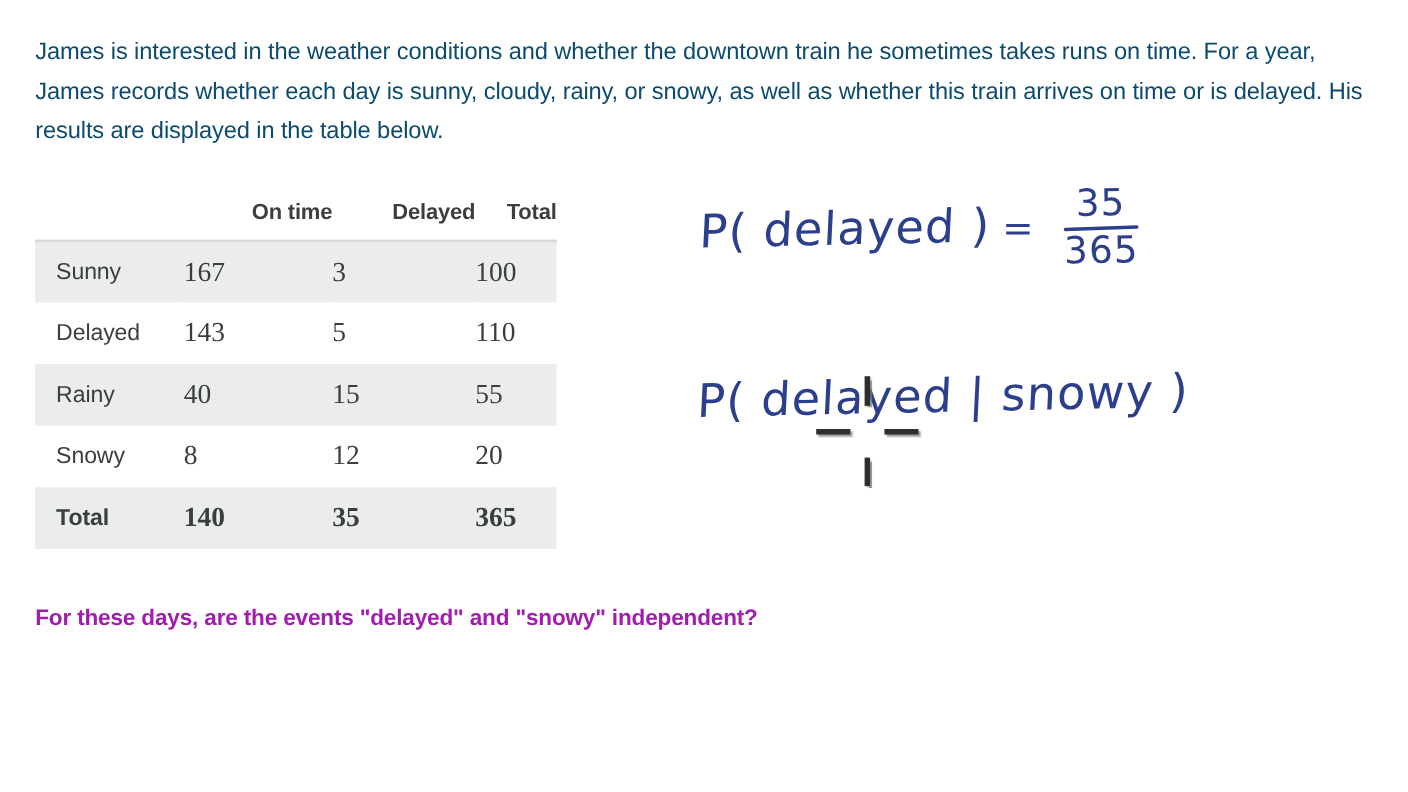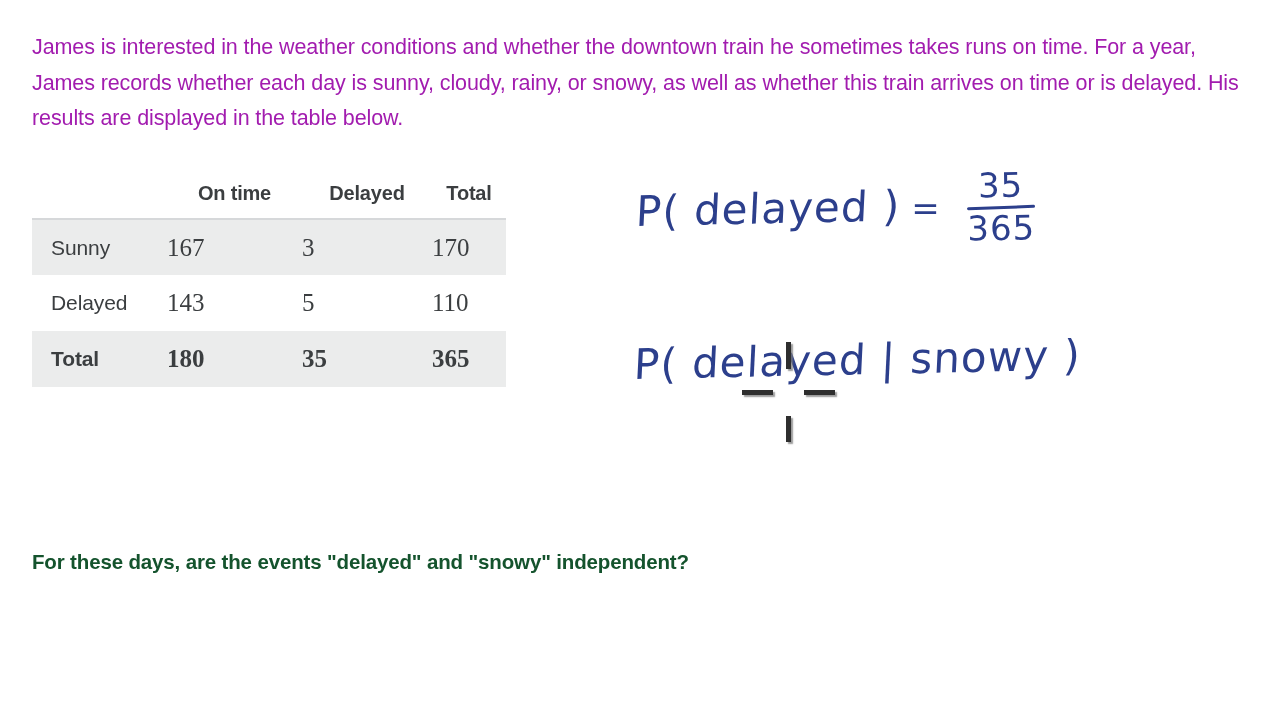--- a/index.html
+++ b/index.html
@@ -17,21 +17,21 @@
   }
 
   
   #intro-paragraph {
     position: absolute;
     left: 32px;
     top: 30px;
     width: 1216px;
     font-size: 21.5px;
     line-height: 35.5px;
-    color: #a21caf;
+    color: #0c4a6e;
     letter-spacing: -0.1px;
   }
 
   
   #stats-table {
     position: absolute;
     left: 32px;
     top: 182px;
     width: 474px;
     border-collapse: collapse;
@@ -39,21 +39,21 @@
   }
   #stats-table col.c-label { width: 135px; }
   #stats-table col.c-num   { width: 135px; }
   #stats-table col.c-num2  { width: 130px; }
   #stats-table col.c-num3  { width: 74px; }
 
   #stats-table thead th {
     font-size: 20px;
     font-weight: bold;
     color: #3b3e40;
-    text-align: center;
+    text-align: right;
     padding: 0 0 13px 0;
     border-bottom: 2px solid #d6d8da;
     letter-spacing: -0.2px;
     vertical-align: bottom;
   }
   #stats-table thead th.th-label { border-bottom-color: #d6d8da; }
 
   #stats-table tbody tr { height: 56px; margin-top: 28px; }
   #stats-table tbody tr.shaded { background: #ebecec; }
 
@@ -81,21 +81,21 @@
     font-weight: bold;
   }
 
   
   #question-text {
     position: absolute;
     left: 32px;
     top: 550px;
     font-size: 20.5px;
     font-weight: bold;
-    color: #14532d;
+    color: #a21caf;
     letter-spacing: -0.15px;
   }
 
   
   .handwriting {
     position: absolute;
     color: #2c3f8c;
     font-family: "DejaVu Sans", sans-serif;
     white-space: nowrap;
     pointer-events: none;
@@ -180,31 +180,43 @@
       <th>On time</th>
       <th>Delayed</th>
       <th>Total</th>
     </tr>
   </thead>
   <tbody>
     <tr class="shaded">
       <td class="cell-label">Sunny</td>
       <td class="cell-num">167</td>
       <td class="cell-num">3</td>
-      <td class="cell-num">170</td>
+      <td class="cell-num">100</td>
     </tr>
     <tr>
       <td class="cell-label">Delayed</td>
       <td class="cell-num">143</td>
       <td class="cell-num">5</td>
       <td class="cell-num">110</td>
     </tr>
+    <tr class="shaded">
+      <td class="cell-label">Rainy</td>
+      <td class="cell-num">40</td>
+      <td class="cell-num">15</td>
+      <td class="cell-num">55</td>
+    </tr>
+    <tr>
+      <td class="cell-label">Snowy</td>
+      <td class="cell-num">8</td>
+      <td class="cell-num">12</td>
+      <td class="cell-num">20</td>
+    </tr>
     <tr class="shaded total-row">
       <td class="cell-label">Total</td>
-      <td class="cell-num">180</td>
+      <td class="cell-num">140</td>
       <td class="cell-num">35</td>
       <td class="cell-num">365</td>
     </tr>
   </tbody>
 </table>
 
 <div id="question-text">For these days, are the events "delayed" and "snowy" independent?</div>
 
 <div id="hw-line-1" class="handwriting">
   <span class="hw-expr">P( delayed )</span>

